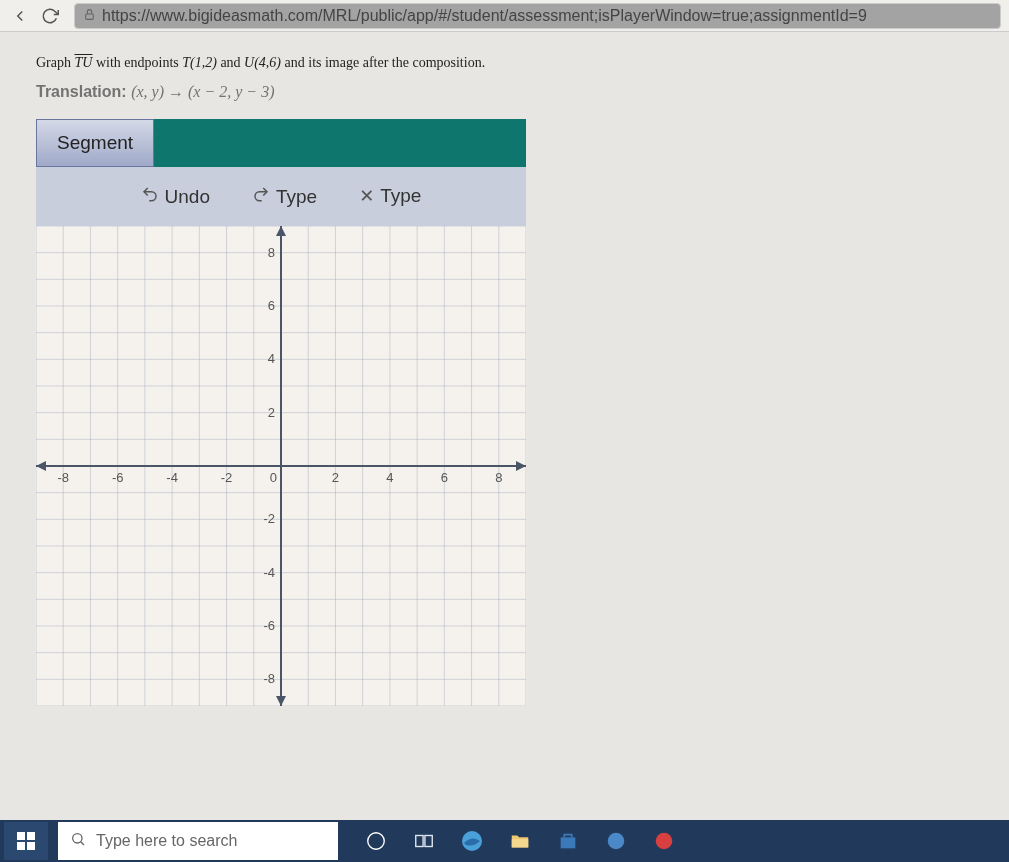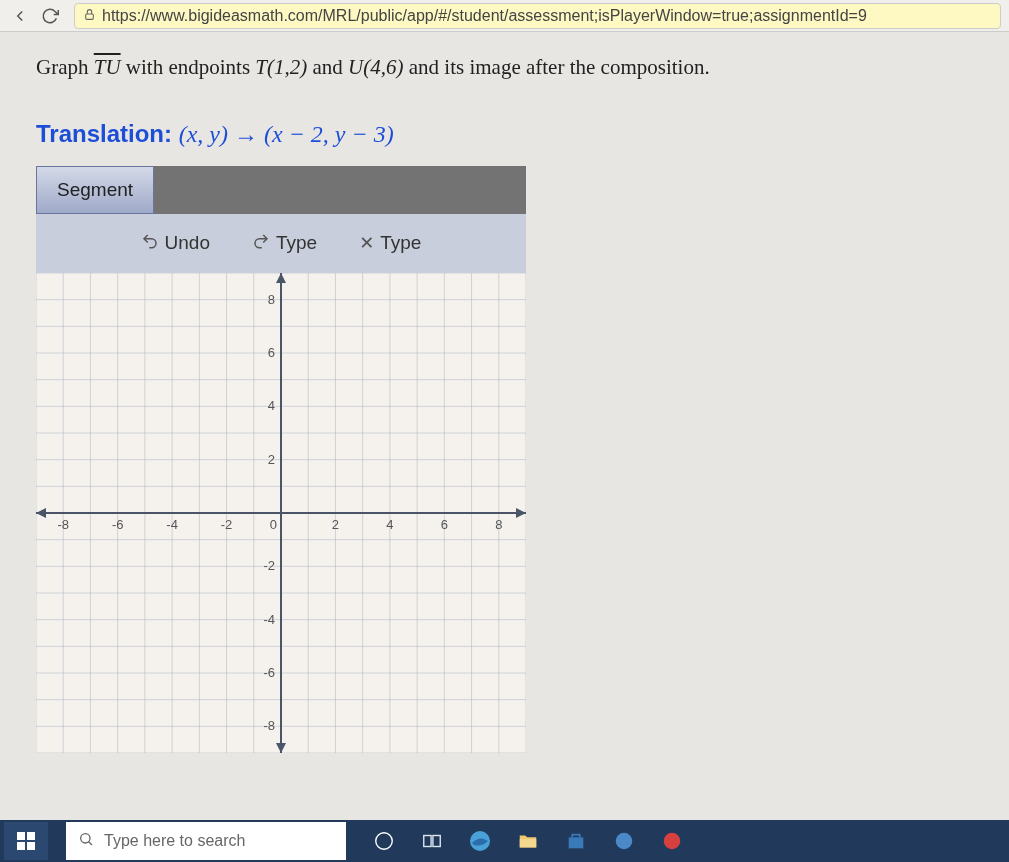--- a/index.html
+++ b/index.html
@@ -26,69 +26,69 @@
       align-items: center;
       justify-content: center;
       color: #555;
       margin-right: 6px;
       cursor: pointer;
     }
     .url-container {
       display: flex;
       align-items: center;
       flex: 1;
-      background: #fef9c3;
+      background: #a3a3a3;
       border: 1px solid #ccc;
       border-radius: 4px;
       padding: 2px 8px;
       height: 26px;
       margin-left: 6px;
     }
     .lock-icon { color: #666; margin-right: 6px; font-size: 14px; }
     .url-text {
       font-size: 16px;
       color: #444;
       white-space: nowrap;
       overflow: hidden;
     }
     .content {
       padding: 20px 36px;
     }
     .problem-text {
-      font-size: 21px;
+      font-size: 14px;
       color: #222;
       line-height: 1.5;
-      margin-bottom: 36px;
+      margin-bottom: 10px;
       font-family: 'Times New Roman', serif;
     }
     .overline { text-decoration: overline; font-style: italic; }
     .math { font-family: 'Times New Roman', serif; font-style: italic; }
     .translation-label { font-weight: bold; font-family: Arial, sans-serif; font-style: normal;}
     .translation-line {
-      font-size: 24px;
+      font-size: 16px;
       margin-bottom: 18px;
-      color: #1d4ed8;
+      color: #737373;
     }
     .graph-widget {
       width: 490px;
-      background: #737373;
+      background: #0f766e;
       margin-top: 10px;
     }
     .segment-tab {
       display: inline-block;
       background: linear-gradient(to bottom, #d4d9e8, #9fa9c8);
       border: 1px solid #6a76a0;
       padding: 12px 20px;
       font-size: 19px;
       color: #222;
       cursor: pointer;
     }
     .toolbar {
       display: flex;
-      align-items: center;
+      align-items: flex-start;
       padding: 14px 20px;
       gap: 30px;
       justify-content: center;
       background: #c8cedb;
     }
     .tool-btn {
       display: inline-flex;
       align-items: center;
       gap: 6px;
       font-size: 19px;
@@ -132,21 +132,21 @@
     .win-grid { display: grid; grid-template-columns: 8px 8px; grid-template-rows: 8px 8px; gap: 2px;}
     .win-grid div { background: #fff; }
     .search-box {
       flex: 0 0 280px;
       height: 38px;
       background: #fff;
       display: flex;
       align-items: center;
       padding: 0 12px;
       color: #666;
-      margin-left: 18px;
+      margin-left: 10px;
     }
     .search-box span.icon { margin-right: 10px; }
     .tray-icons {
       display: flex;
       align-items: center;
       gap: 12px;
       margin-left: 20px;
     }
     .tray-icon {
       width: 36px;

